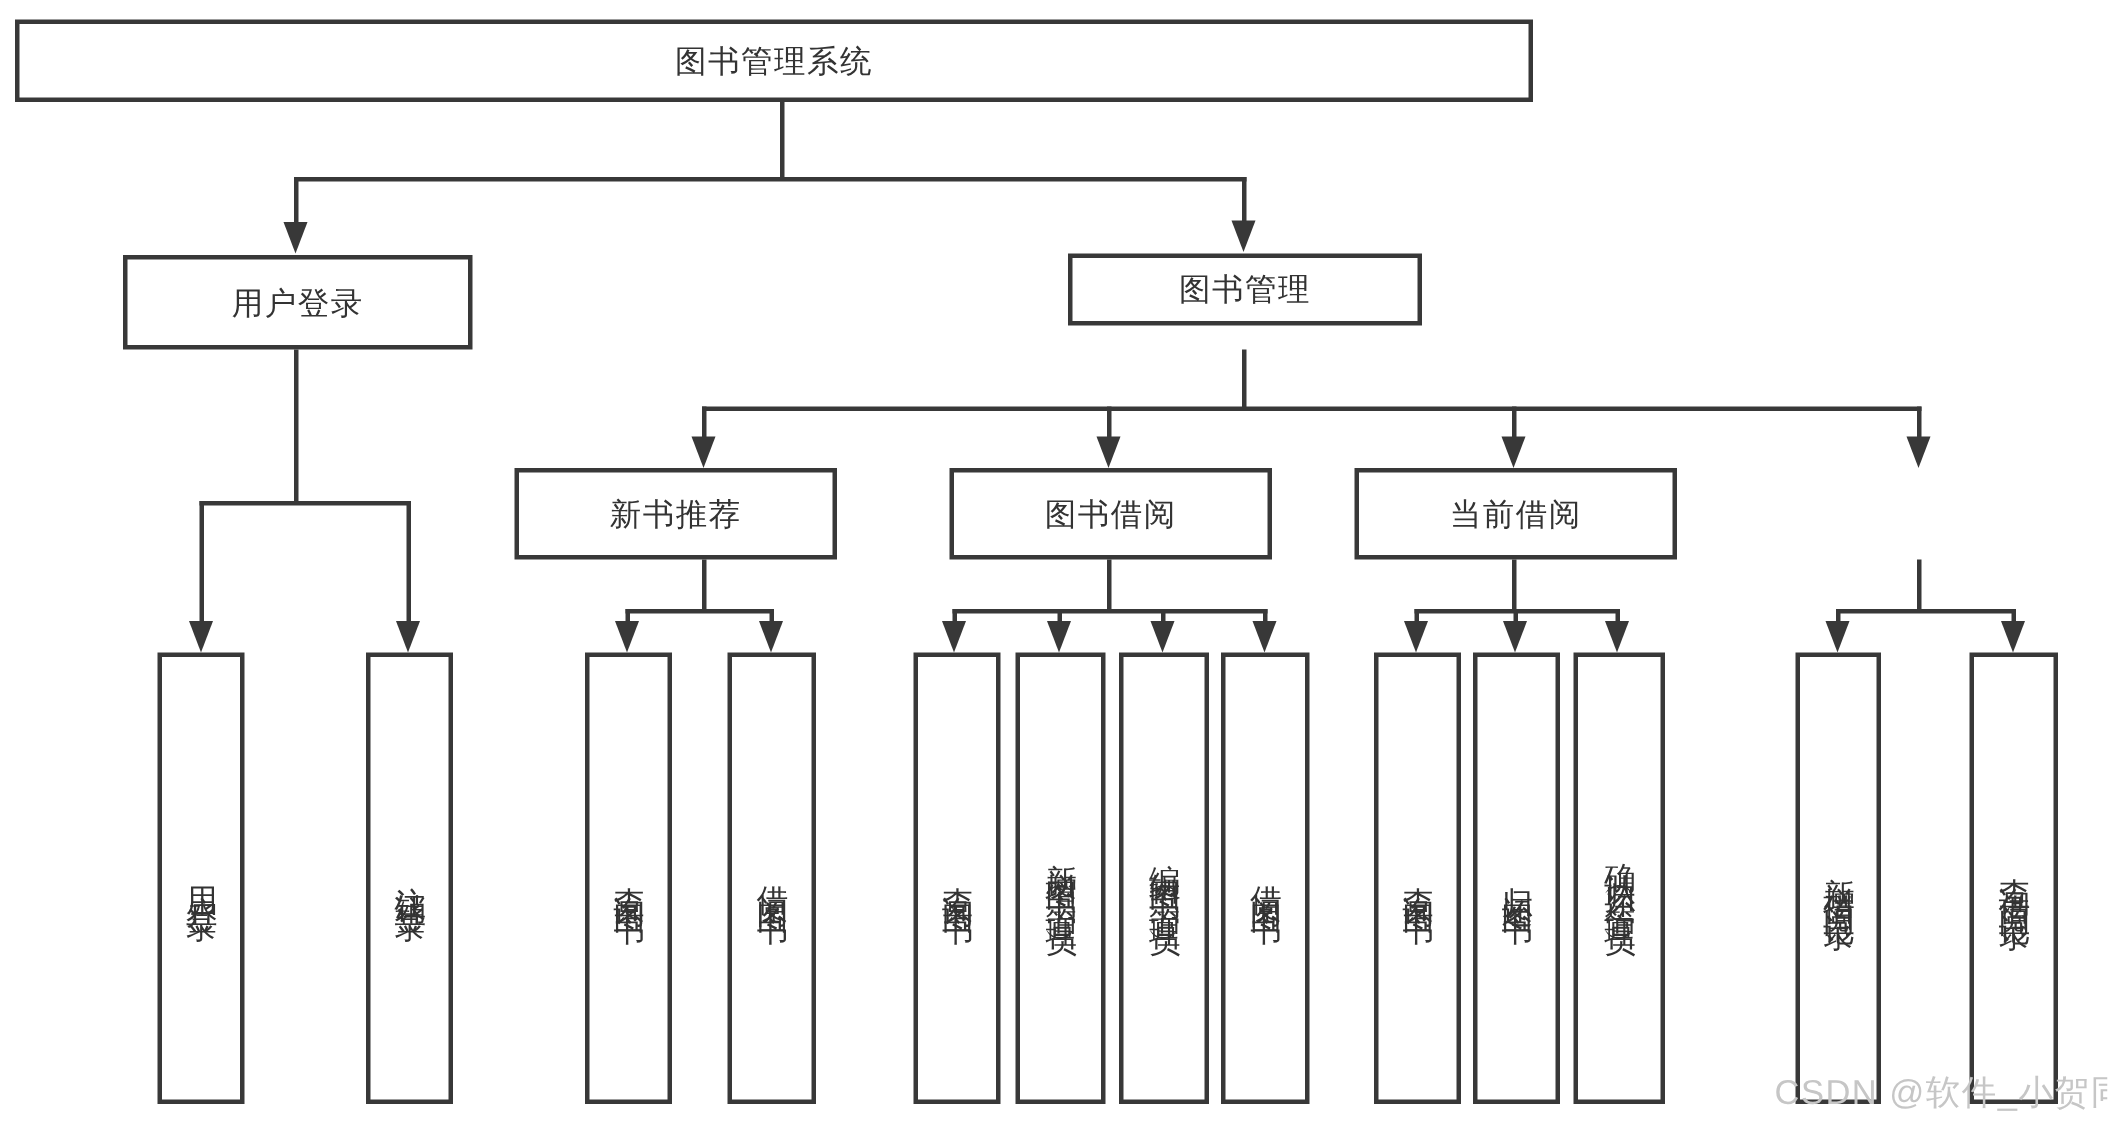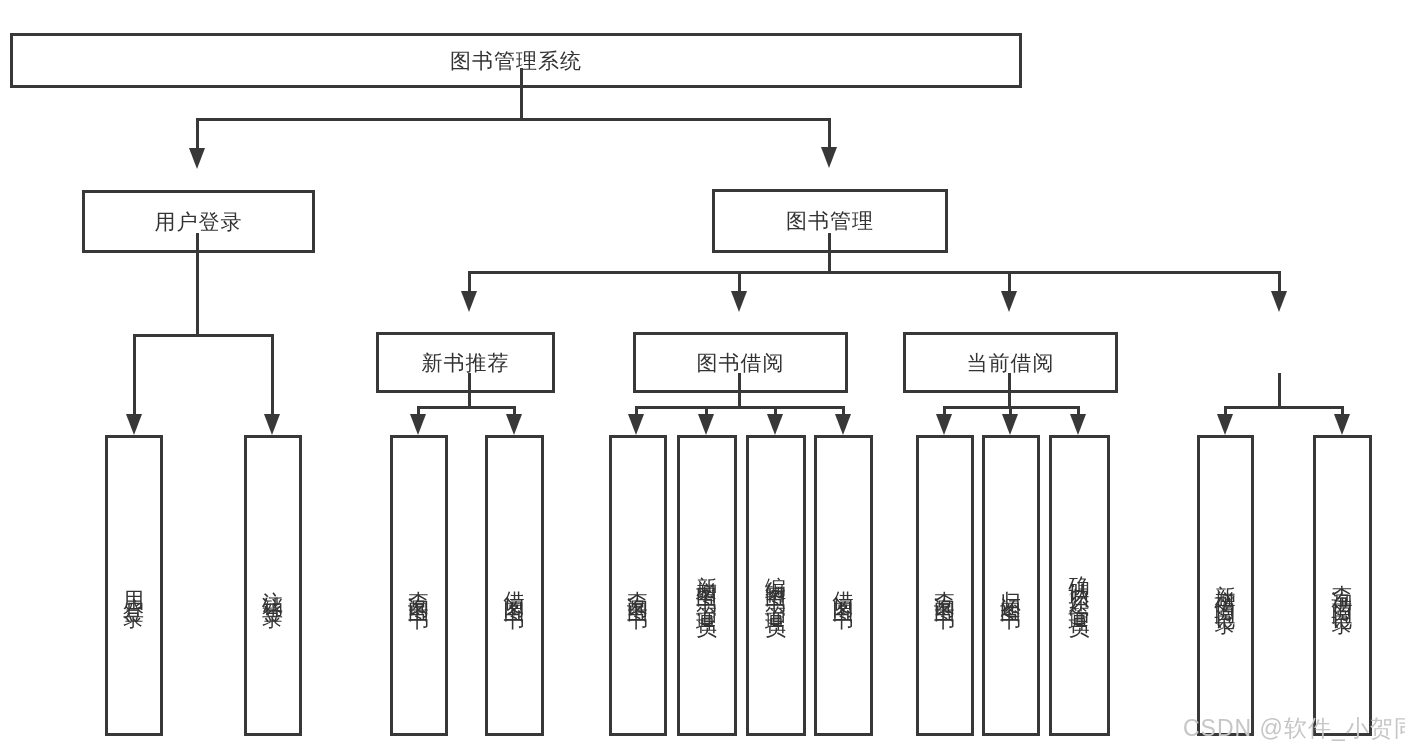--- a/index.html
+++ b/index.html
@@ -11,21 +11,21 @@
   html,body{margin:0;padding:0;background:var(--bg);}
   .canvas{
     position:relative;width:1405px;height:747px;background:var(--bg);
     font-family:"Liberation Sans","DejaVu Sans",sans-serif;overflow:hidden;
   }
   .box{
     position:absolute;border:3px solid var(--line);background:#fff;
     box-sizing:border-box;display:flex;align-items:center;justify-content:center;
     color:var(--text);
   }
-  .box.h{font-size:21px;letter-spacing:1px;white-space:nowrap;margin-top:20px;}
+  .box.h{font-size:21px;letter-spacing:1px;white-space:nowrap;}
   .box.v span{
     writing-mode:vertical-rl;text-orientation:mixed;
     font-size:21px;letter-spacing:6px;line-height:1;
   }
   .line{position:absolute;background:var(--line);}
   .arrow{
     position:absolute;width:0;height:0;
     border-left:8px solid transparent;border-right:8px solid transparent;
     border-top:21px solid var(--line);
   }
@@ -40,25 +40,25 @@
 <div class="canvas">
 
   <div class="box h" style="left:10px;top:13px;width:1012px;height:55px">
     <span>图书管理系统</span>
   </div>
 
   <div class="box h" style="left:82px;top:170px;width:233px;height:63px">
     <span>用户登录</span>
   </div>
 
-  <div class="box h" style="left:712px;top:169px;width:236px;height:64px">
+  <div class="box h" style="left:712px;top:169px;width:236px;height:48px">
     <span>图书管理</span>
   </div>
 
-  <div class="box h" style="left:376px;top:312px;width:179px;height:61px">
+  <div class="box h" style="left:343px;top:312px;width:215px;height:61px">
     <span>新书推荐</span>
   </div>
 
   <div class="box h" style="left:633px;top:312px;width:215px;height:61px">
     <span>图书借阅</span>
   </div>
 
   <div class="box h" style="left:903px;top:312px;width:215px;height:61px">
     <span>当前借阅</span>
   </div>

